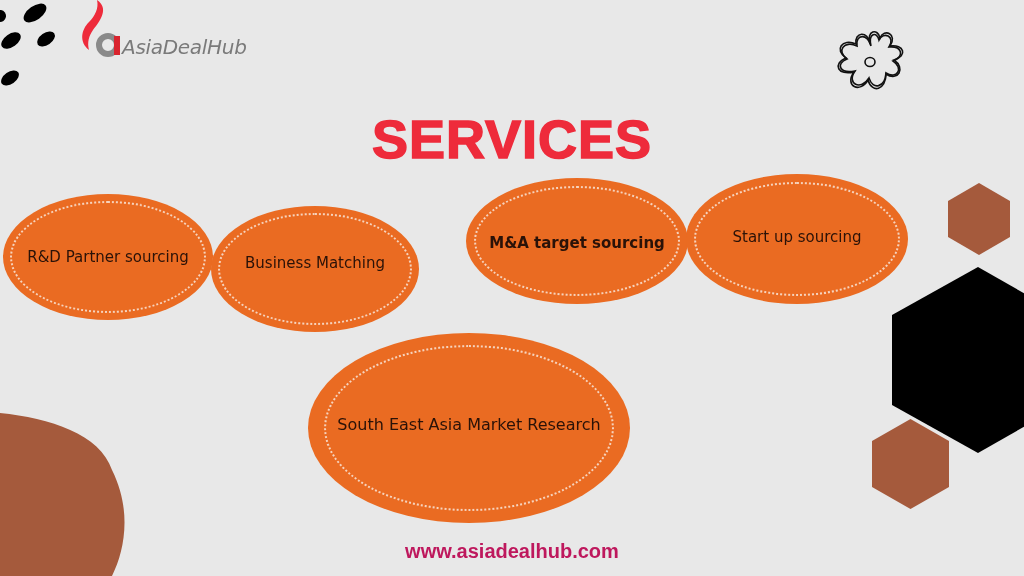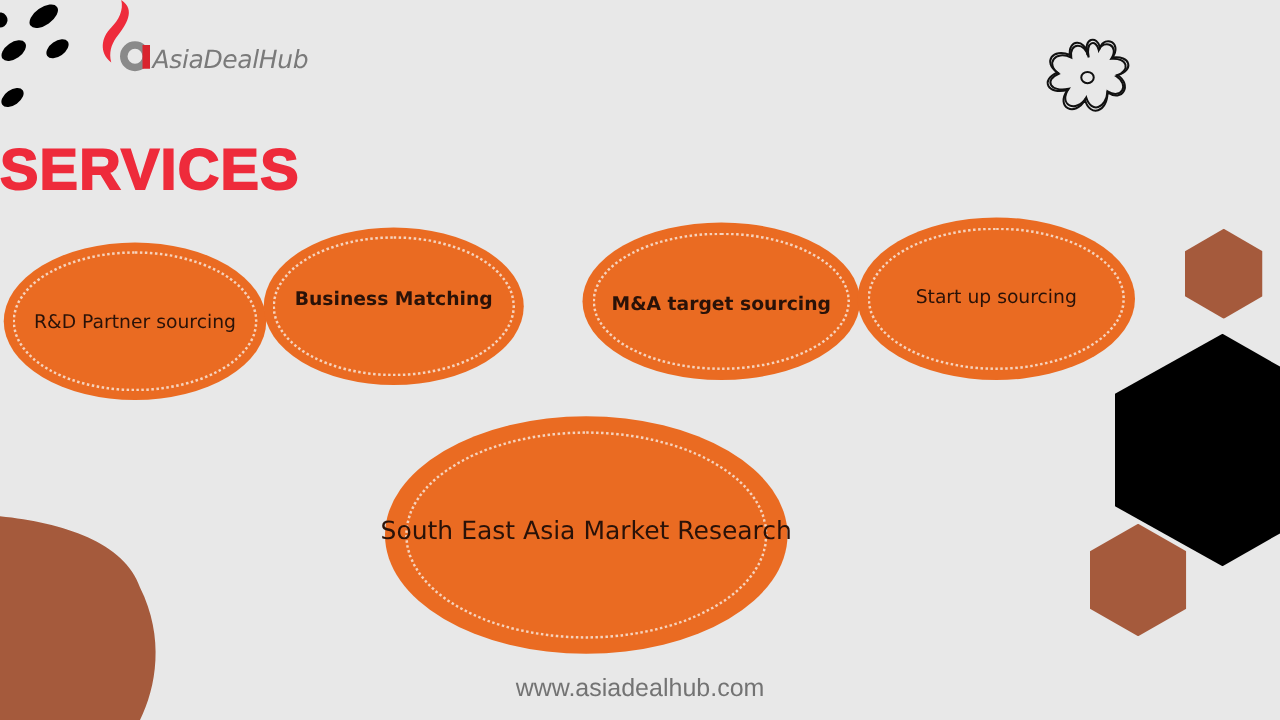--- a/index.html
+++ b/index.html
@@ -10,40 +10,40 @@
     }
     .abs { position: absolute; }
     .dot { position: absolute; background: #000; border-radius: 50%; }
     .logo-text {
       position: absolute; left: 122px; top: 35px;
       font-family: "DejaVu Sans", sans-serif; font-size: 20px; color: #7a7a7a;
       letter-spacing: -0.3px;
       font-style: italic;
     }
     .title {
-      position: absolute; left: 0; width: 1024px; top: 108px; 
-      font-family: "Liberation Sans", sans-serif; font-weight: 900; font-size: 46px;
+      position: absolute; left: 0; width: 1024px; top: 108px; text-align: center;
+      font-family: "Liberation Sans", sans-serif; font-weight: 900; font-size: 54px;
       color: #ee2b3b; letter-spacing: 1px;
       -webkit-text-stroke: 1.5px #ee2b3b;
     }
     .oval {
       position: absolute; background: #ea6b22; border-radius: 50%;
       display: flex; align-items: center; justify-content: center;
     }
     .oval .ring {
       position: absolute; border-radius: 50%;
       border: 2px dotted #f6d3bd;
     }
     .oval .label {
       position: relative; z-index: 1; color: #2a1208;
       font-family: "DejaVu Sans", sans-serif; font-size: 15px; white-space: nowrap;
     }
     .url {
       position: absolute; left: 0; width: 1024px; top: 540px; text-align: center;
-      font-family: "Liberation Sans", sans-serif; font-size: 20px; color: #737373;
+      font-family: "Liberation Sans", sans-serif; font-size: 20px; color: #be185d; font-weight: bold;
     }
   </style>
 </head>
 <body>
 
 <div>
   <div class="dot" style="left:22px;top:6px;width:26px;height:14px;transform:rotate(-35deg);"></div>
   <div class="dot" style="left:0px;top:34px;width:22px;height:13px;transform:rotate(-35deg);"></div>
   <div class="dot" style="left:36px;top:33px;width:20px;height:12px;transform:rotate(-35deg);"></div>
   <div class="dot" style="left:0px;top:72px;width:20px;height:12px;transform:rotate(-35deg);"></div>
@@ -66,35 +66,35 @@
     <ellipse cx="42" cy="38" rx="5" ry="4.5"></ellipse>
   </g>
 </svg>
 
 <div class="title">SERVICES</div>
 
 <div class="oval" style="left:3px;top:194px;width:210px;height:126px;">
   <div class="ring" style="left:7px;top:7px;right:7px;bottom:7px;"></div>
   <span class="label">R&amp;D Partner sourcing</span>
 </div>
-<div class="oval" style="left:211px;top:182px;width:208px;height:126px;font-weight:bold;">
+<div class="oval" style="left:211px;top:206px;width:208px;height:126px;">
   <div class="ring" style="left:7px;top:7px;right:7px;bottom:7px;"></div>
   <span class="label" style="top:-6px;">Business Matching</span>
 </div>
 <div class="oval" style="left:466px;top:178px;width:222px;height:126px;font-weight:bold;">
   <div class="ring" style="left:8px;top:8px;right:8px;bottom:8px;"></div>
   <span class="label" style="top:2px;">M&amp;A target sourcing</span>
 </div>
 <div class="oval" style="left:686px;top:174px;width:222px;height:130px;">
   <div class="ring" style="left:8px;top:8px;right:8px;bottom:8px;"></div>
   <span class="label" style="top:-2px;">Start up sourcing</span>
 </div>
 <div class="oval" style="left:308px;top:333px;width:322px;height:190px;">
   <div class="ring" style="left:16px;top:12px;right:16px;bottom:12px;"></div>
-  <span class="label" style="top:-4px;font-size:20px;">South East Asia Market Research</span>
+  <span class="label" style="top:-4px;font-size:16px;">South East Asia Market Research</span>
 </div>
 
 <svg class="abs" style="left:948px;top:183px;" width="62" height="72" viewBox="0 0 62 72">
   <polygon points="31,0 62,18 62,54 31,72 0,54 0,18" fill="#a55a3c"></polygon>
 </svg>
 <svg class="abs" style="left:892px;top:267px;" width="170" height="186" viewBox="0 0 170 186">
   <polygon points="86,0 170,48 170,138 86,186 0,138 0,48" fill="#000"></polygon>
 </svg>
 <svg class="abs" style="left:872px;top:419px;" width="77" height="90" viewBox="0 0 77 90">
   <polygon points="38.5,0 77,22 77,68 38.5,90 0,68 0,22" fill="#a55a3c"></polygon>

